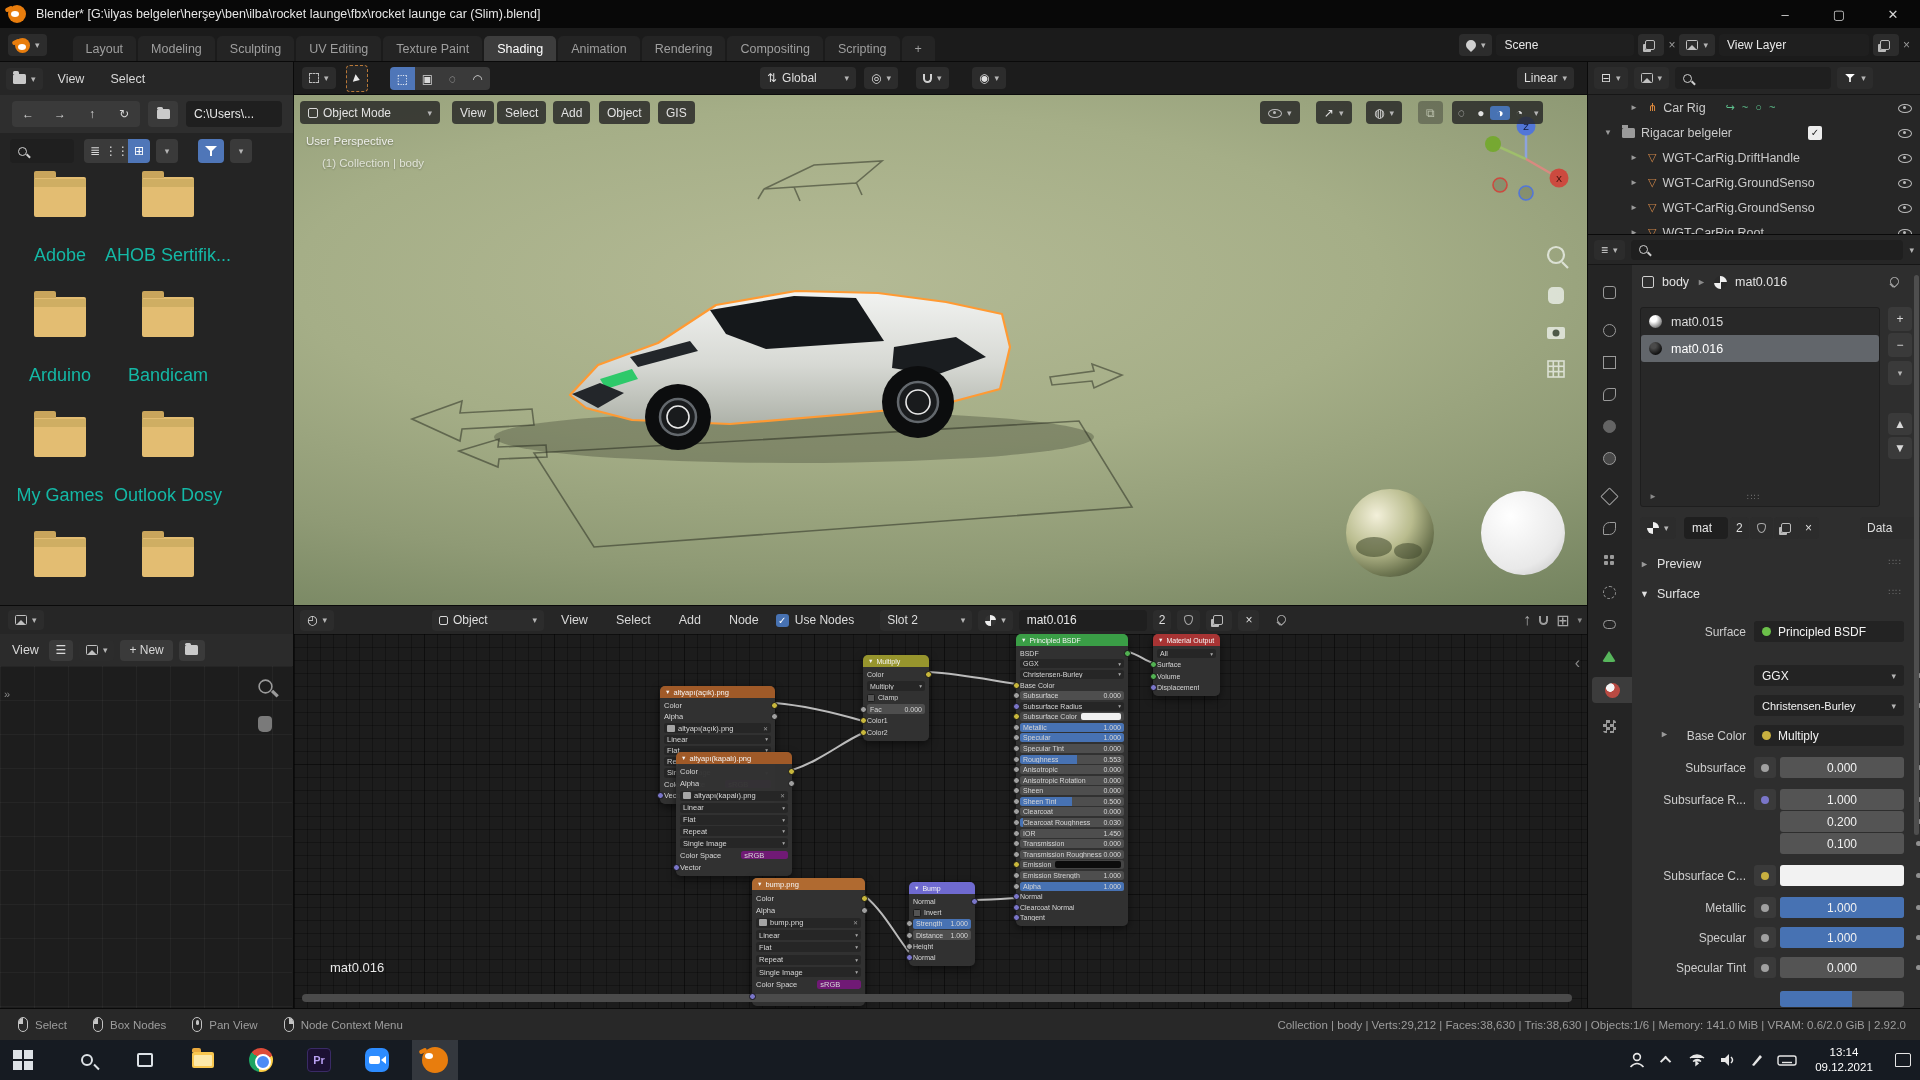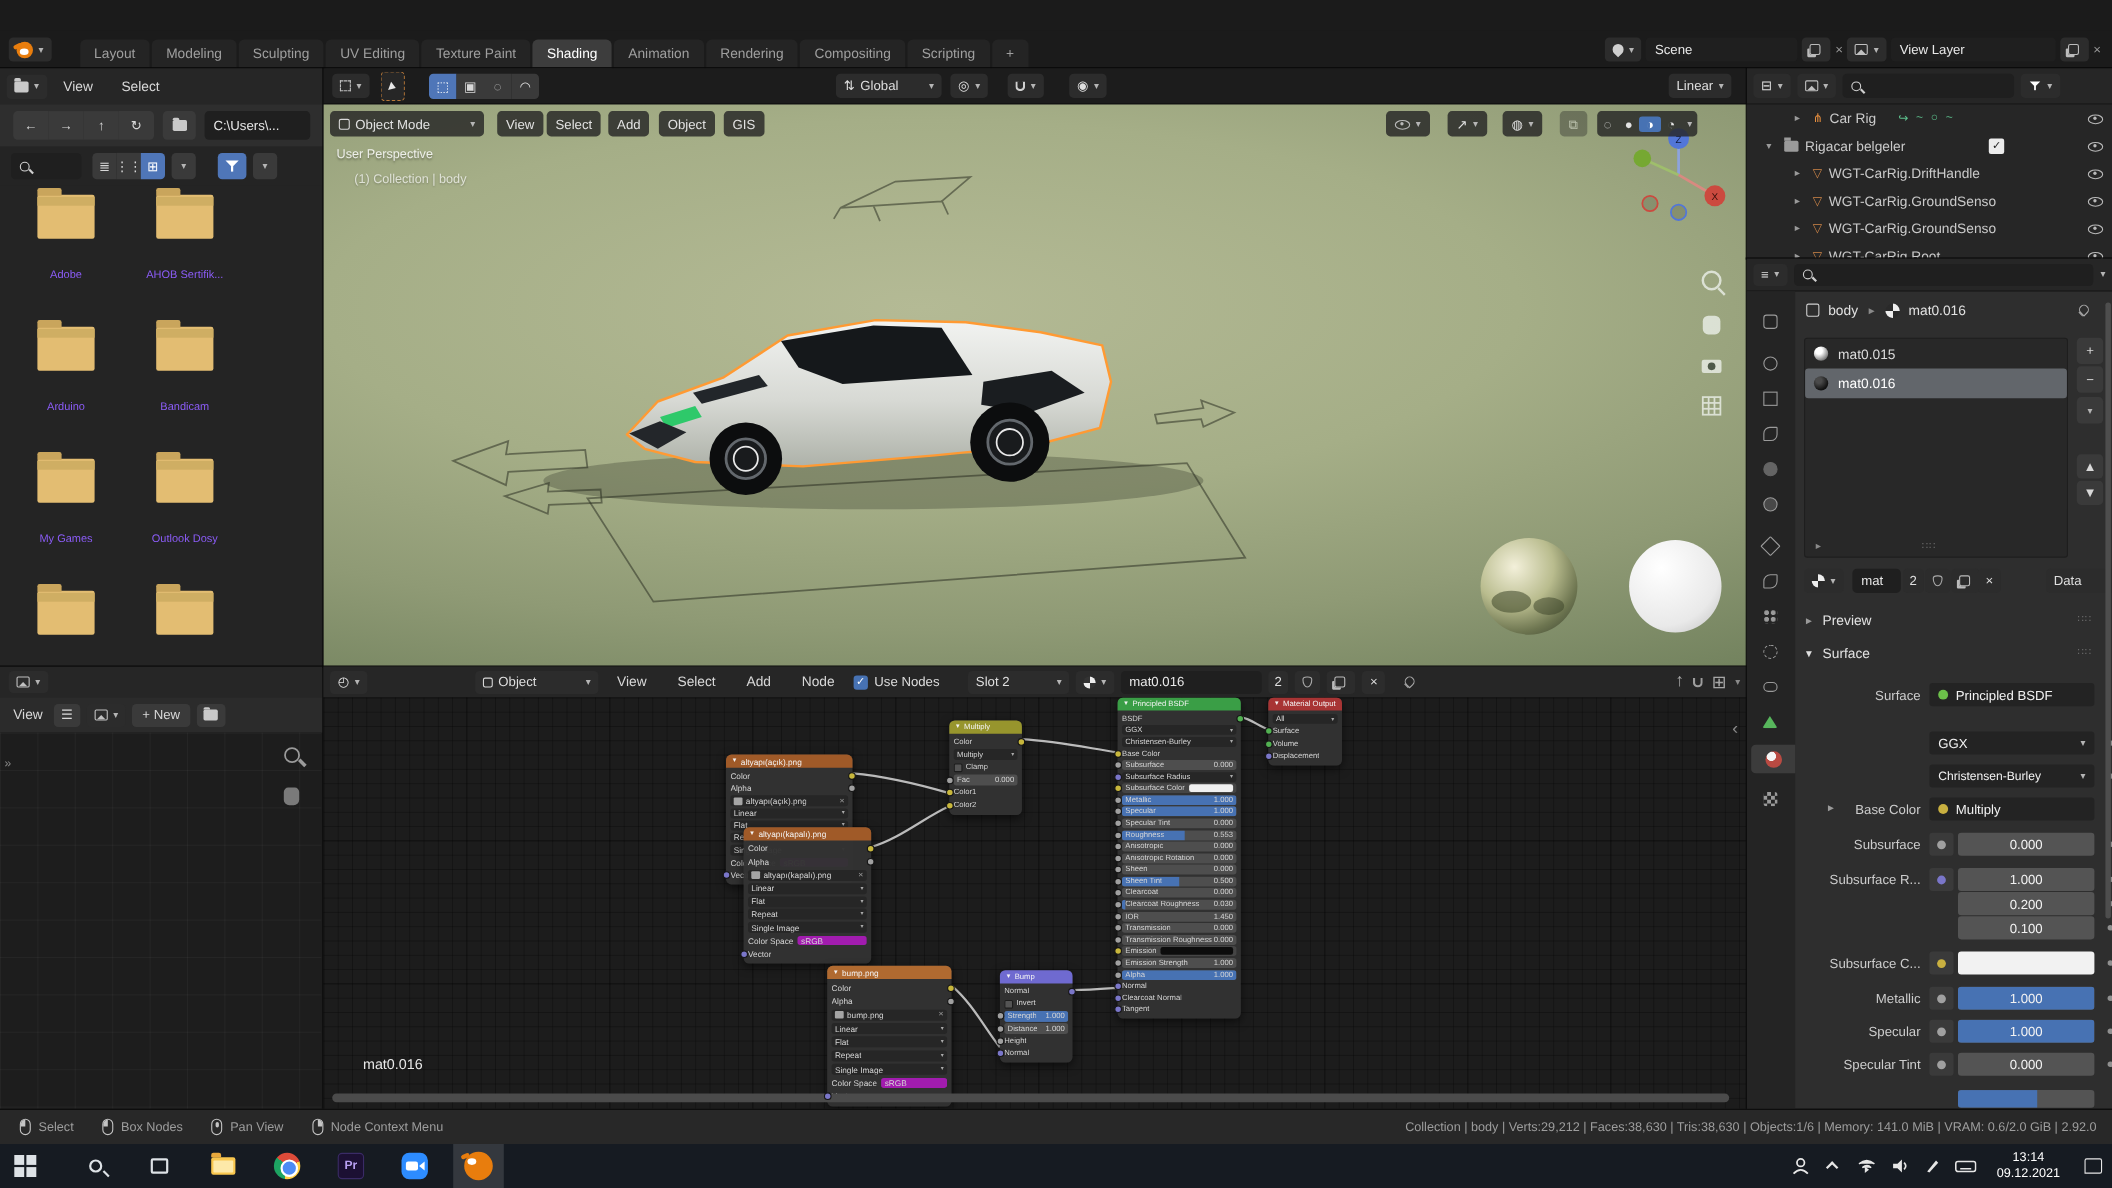--- a/index.html
+++ b/index.html
@@ -53,21 +53,21 @@
 .btn{display:inline-flex;align-items:center;justify-content:center;background:#3a3a3a;color:#d8d8d8;font-size:12px;border-radius:4px}
 .btngrp{display:inline-flex}
 .btngrp .btn{border-radius:0}
 .btngrp .btn:first-child{border-radius:4px 0 0 4px}
 .btngrp .btn:last-child{border-radius:0 4px 4px 0}
 .btn.blue{background:#4f76b8;color:#fff}
 .folder{position:relative;width:52px;height:40px;background:#e3bd72;border-radius:2px}
 .folder::before{content:"";position:absolute;top:-6px;left:0;width:22px;height:7px;background:#c9a55c;border-radius:2px 2px 0 0}
 .folder::after{content:"";position:absolute;top:2px;left:0;right:0;height:8px;background:#cfae63}
 .ftile{position:absolute;width:92px;display:flex;flex-direction:column;align-items:center;gap:28px}
-.fname{font-size:10px;color:#8b5cf6;white-space:nowrap}
+.fname{font-size:18px;color:#14b8a6;white-space:nowrap}
 
 .vp-canvas{background:radial-gradient(120% 95% at 42% 36%,#b4ba95 0%,#a5ae87 35%,#8f9a75 60%,#70805c 85%,#5a684b 100%)}
 .vchip{position:absolute;display:flex;align-items:center;gap:5px;background:rgba(38,38,38,.82);border-radius:4px;padding:0 8px;height:23px;font-size:12px;color:#e2e2e2}
 .vtext{position:absolute;font-size:11.5px;color:rgba(255,255,255,.85);text-shadow:0 1px 2px rgba(0,0,0,.35)}
 
 .ncanvas{background:#1c1c1c;background-image:linear-gradient(rgba(0,0,0,.28) 1px,transparent 1px),linear-gradient(90deg,rgba(0,0,0,.28) 1px,transparent 1px),linear-gradient(rgba(0,0,0,.3) 1px,transparent 1px),linear-gradient(90deg,rgba(0,0,0,.3) 1px,transparent 1px);background-size:13px 13px,13px 13px,130px 130px,130px 130px;overflow:hidden;position:absolute}
 .node{position:absolute;display:flex;flex-direction:column;background:rgba(51,51,51,.97);border-radius:5px;box-shadow:0 3px 9px rgba(0,0,0,.55);font-size:7.5px;color:#d6d6d6}
 .nhead{display:flex;align-items:center;gap:3px;padding:0 5px;height:12px;flex:none;border-radius:5px 5px 0 0;color:#f4f4f4;white-space:nowrap;overflow:hidden}
 .nhead .tri{font-size:5.5px}
 .node .rows{display:flex;flex-direction:column;flex:1;padding:2px 0 3px}
@@ -77,21 +77,21 @@
 .nrow .val{margin-left:auto;white-space:nowrap;position:relative}
 .nrow.in .body,.nrow.out .body,.nrow.check .body,.nrow.cs .body{background:transparent;padding:0}
 .nrow.out .body{justify-content:flex-end}
 .nrow.drop .body{background:#262626}
 .nrow.drop .body::after{content:"▾";margin-left:auto;font-size:5.5px;color:#aaa}
 .nrow.check .body::before{content:"";width:6px;height:6px;border:1px solid #1c1c1c;border-radius:1.5px;background:#545454;margin-right:3px;flex:none}
 .nrow.img .body{background:#262626}
 .nrow.img .body::before{content:"";width:8px;height:7px;background:#a5a5a5;border-radius:1px;margin-right:3px;flex:none}
 .nrow.img .body::after{content:"✕";margin-left:auto;font-size:6px;color:#999}
 .nrow.cs{gap:3px}
-.nrow.cs .val{background:#a21caf;border-radius:2.5px;flex:1;padding:0 3px;height:85%;max-height:10px;display:flex;align-items:center;margin-left:4px}
+.nrow.cs .val{background:#701a75;border-radius:2.5px;flex:1;padding:0 3px;height:85%;max-height:10px;display:flex;align-items:center;margin-left:20px}
 .nrow.slider .body{background:#4e4e4e}
 .nrow.color .val{flex:1;height:78%;max-height:9px;border-radius:2px;margin-left:4px}
 .nfill{position:absolute;left:0;top:0;bottom:0;background:#4772b3}
 .sock{position:absolute;left:-7px;top:50%;margin-top:-3.5px;width:7px;height:7px;border-radius:50%;border:1px solid #151515;z-index:3}
 .nrow.out .sock{left:auto;right:-7px}
 
 .ol-row{display:flex;align-items:center;height:25px;font-size:12.5px;color:#cacaca;padding-left:10px;gap:6px}
 .ol-exp{width:12px;font-size:8px;color:#9a9a9a;flex:none}
 .ol-row .lvl1{width:26px;flex:none}
 .ico-armature{color:#e98f3e;font-size:11px}
@@ -144,20 +144,29 @@
 .tri-ic{width:30px;height:40px;display:flex;align-items:center;justify-content:center;flex:none}
 .clock{width:84px;text-align:center;font-size:11.5px;color:#fff;line-height:15px}
 .notif{width:34px;height:40px;display:flex;align-items:center;justify-content:center}
 .notif i{width:16px;height:14px;border:1.6px solid #e6e6e6;border-radius:2px 2px 2px 0}
 </style>
 </head>
 <body>
 
 <div class="screen">
 
+  <div class="abs titlebar">
+    <span class="blogo" style="margin-left:8px"></span>
+    <span class="ttl">Blender* [G:\ilyas belgeler\herşey\ben\ilba\rocket launge\fbx\rocket launge car (Slim).blend]</span>
+    <span style="margin-left:auto;display:flex">
+      <span class="wbtn">–</span>
+      <span class="wbtn">▢</span>
+      <span class="wbtn">✕</span>
+    </span>
+  </div>
 
   <div class="abs topbar">
     <span class="chip" style="margin-left:8px">
         <span class="blogo" style="width:15px;height:15px"></span>
         <span class="chev">▾</span>
       </span>
     <span style="width:26px"></span>
     <span style="display:flex;align-self:flex-end">
 
     <span class="tab">Layout</span>

